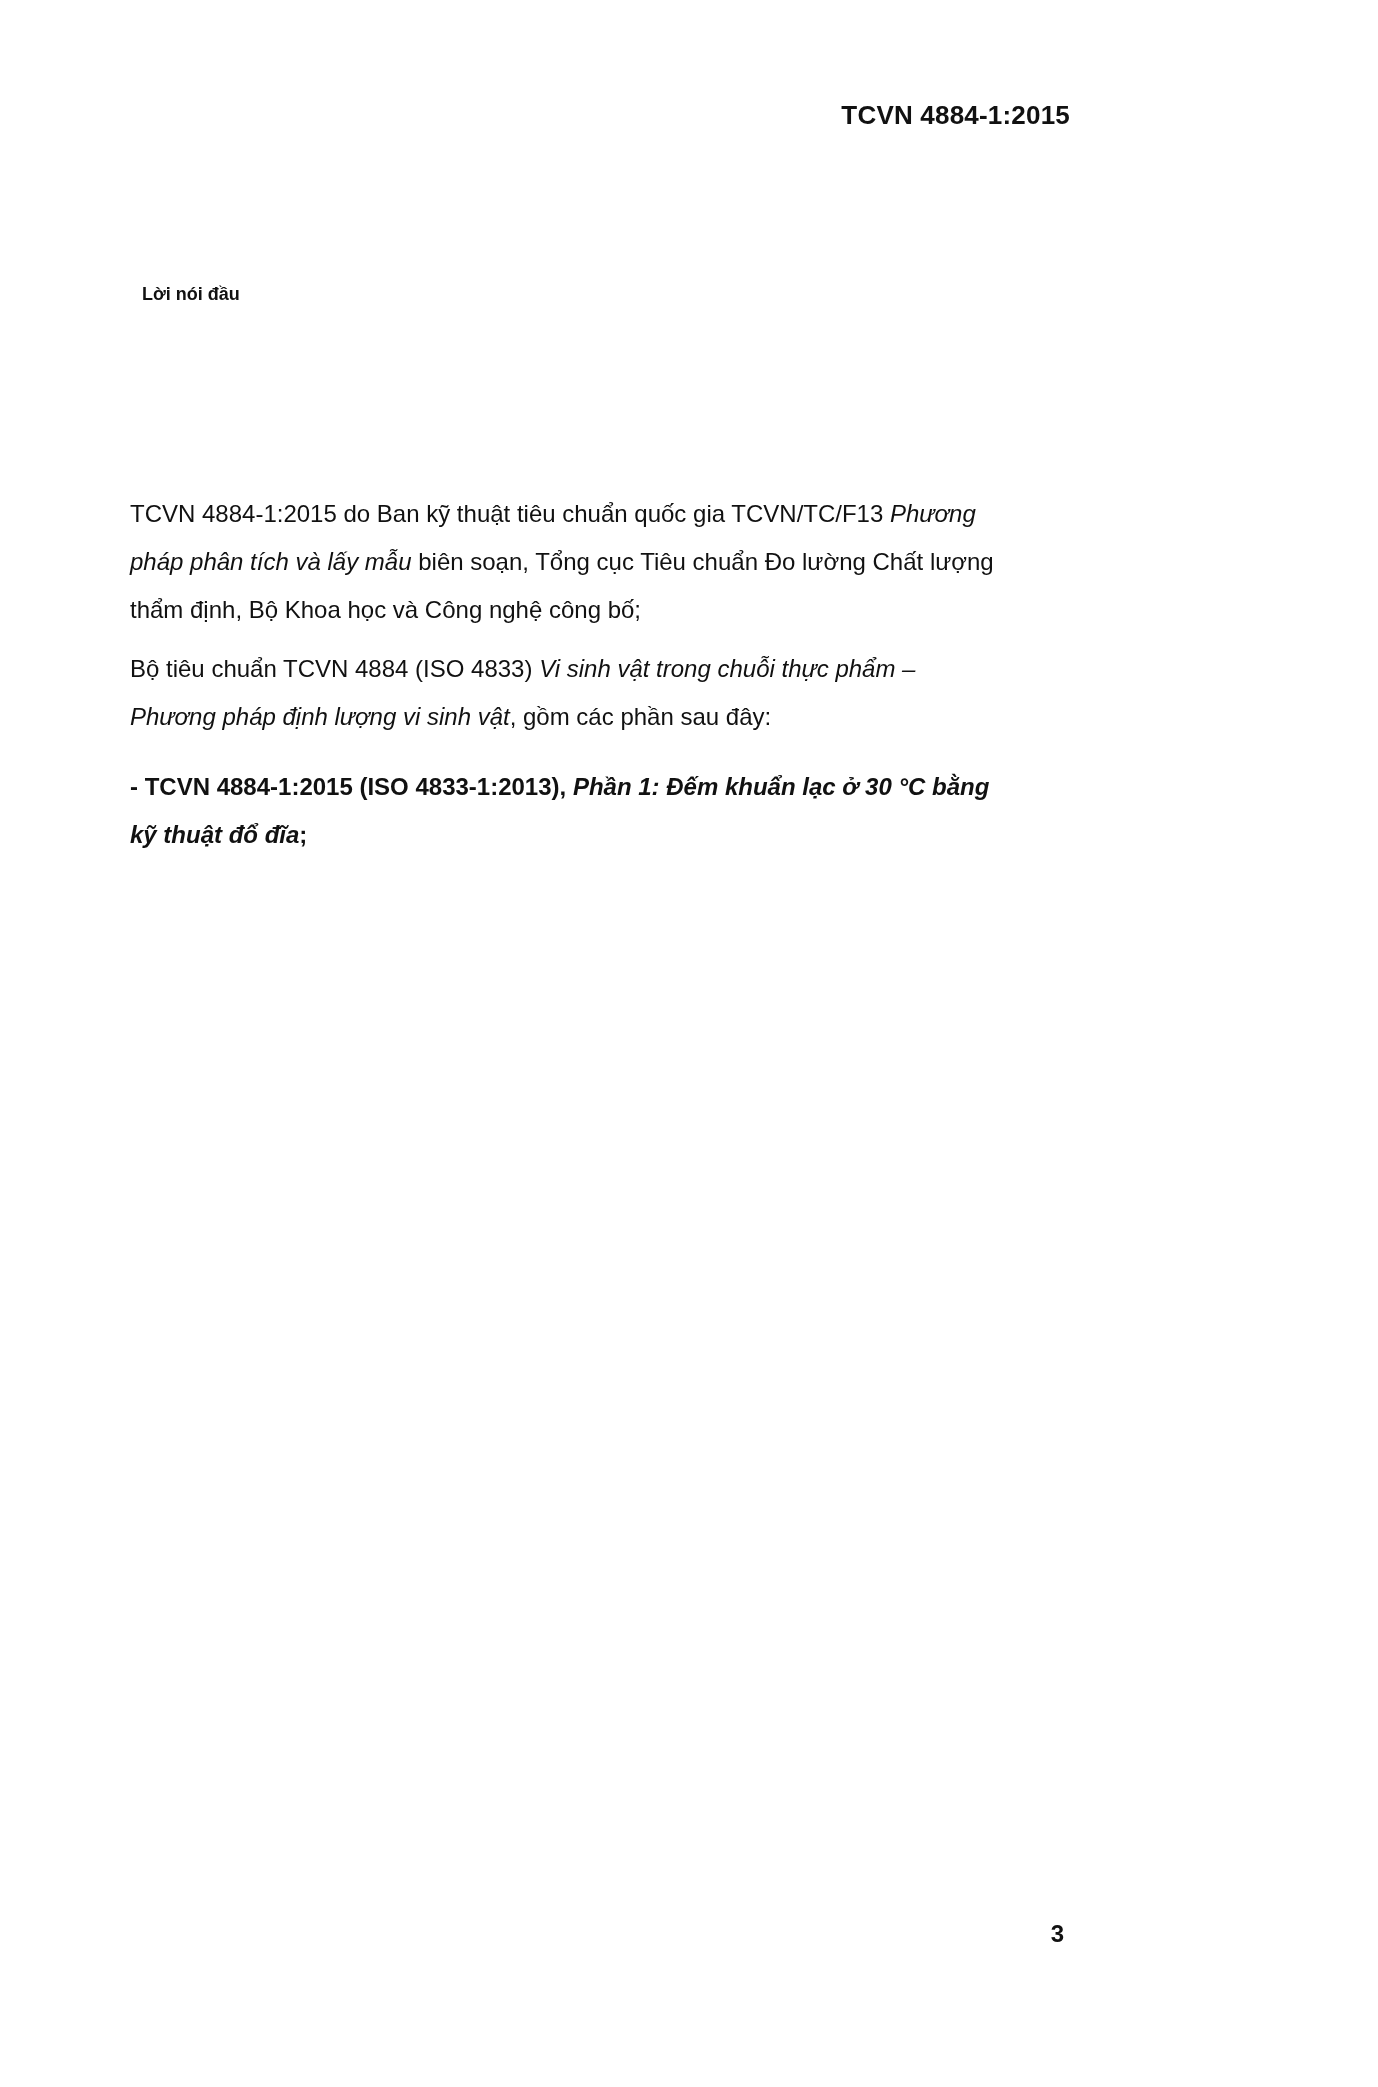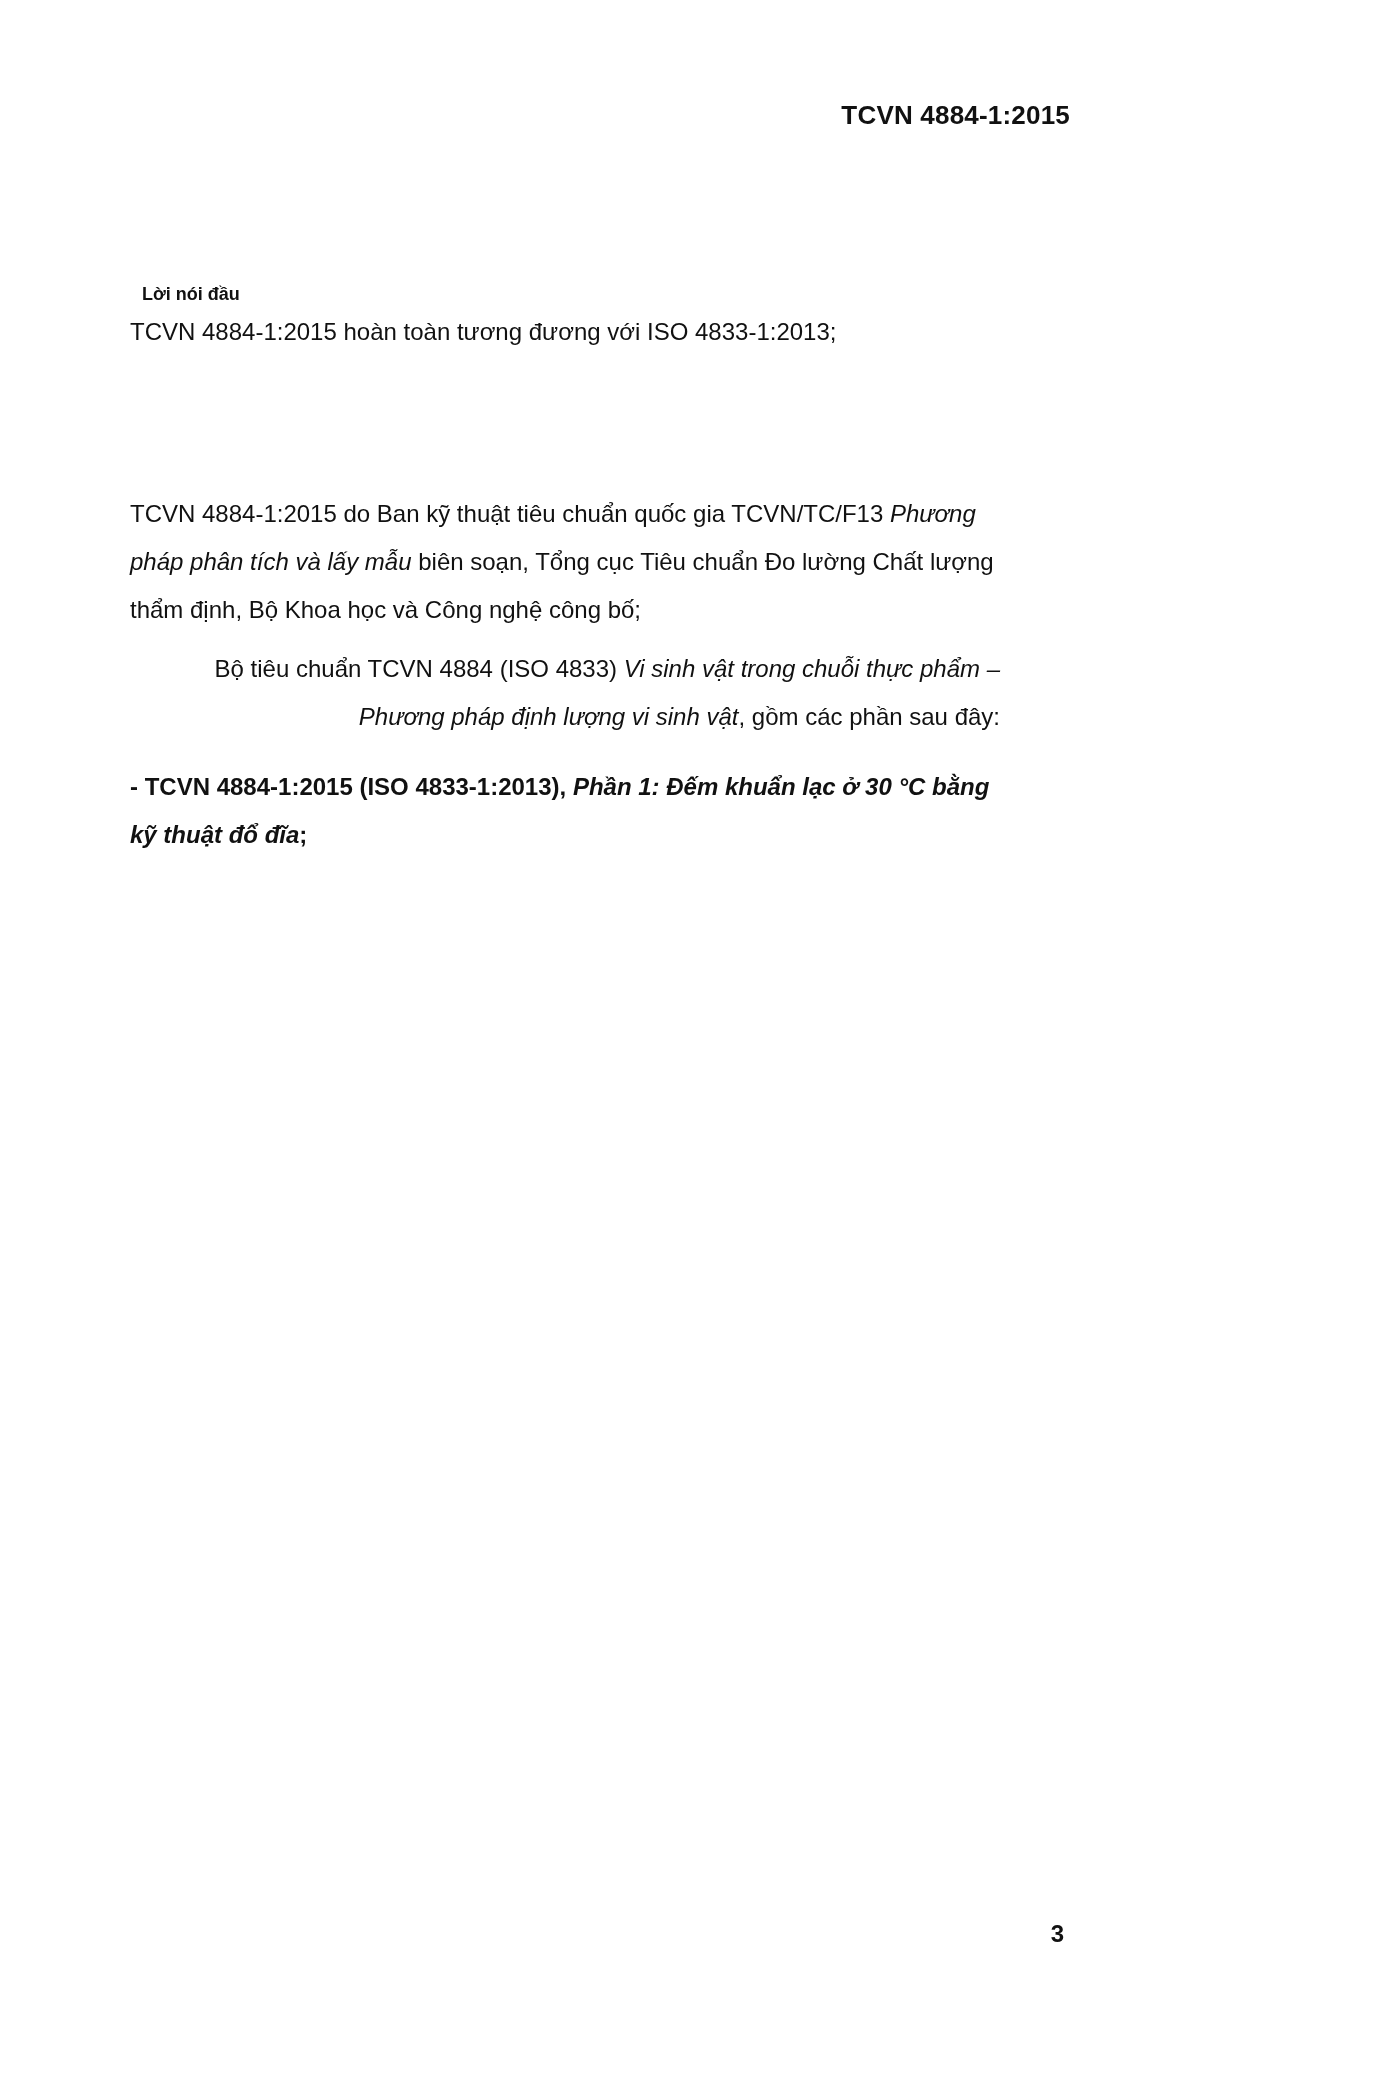--- a/index.html
+++ b/index.html
@@ -42,42 +42,41 @@
     position: absolute;
     left: 130px;
     width: 870px;
     font-size: 24px;
     line-height: 48px;
     margin: 0;
   }
   .p1 { top: 308px; }
   .p2 { top: 408px; }
   .p3 { top: 490px; }
-  .p4 { top: 645px; text-align: right; }
+  .p4 { top: 645px; }
   .p5 { top: 763px; font-weight: bold; }
   .p6 { top: 882px; }
   .it { font-style: italic; }
   .page-number {
     position: absolute;
     top: 1920px;
     right: 102px;
     font-size: 24px;
     font-weight: bold;
   }
 </style>
 </head>
 <body>
 
 <div class="page">
 
   <div class="running-header">TCVN 4884-1:2015</div>
 
   <h2 class="heading">Lời nói đầu</h2>
 
-  <p class="para p1">TCVN 4884-1:2015 hoàn toàn tương đương với ISO 4833-1:2013;</p>
 
 
   <p class="para p3"><span>TCVN 4884-1:2015 do Ban kỹ thuật tiêu chuẩn quốc gia TCVN/TC/F13 </span><span class="it">Phương pháp phân tích và lấy mẫu</span><span> biên soạn, Tổng cục Tiêu chuẩn Đo lường Chất lượng thẩm định, Bộ Khoa học và Công nghệ công bố;</span></p>
 
   <p class="para p4"><span>Bộ tiêu chuẩn TCVN 4884 (ISO 4833) </span><span class="it">Vi sinh vật trong chuỗi thực phẩm – Phương pháp định lượng vi sinh vật</span><span>, gồm các phần sau đây:</span></p>
 
   <p class="para p5"><span>-  TCVN 4884-1:2015 (ISO 4833-1:2013), </span><span class="it">Phần 1: Đếm khuẩn lạc ở 30 °C bằng kỹ thuật đổ đĩa</span><span>;</span></p>
 
 
   <div class="page-number">3</div>

